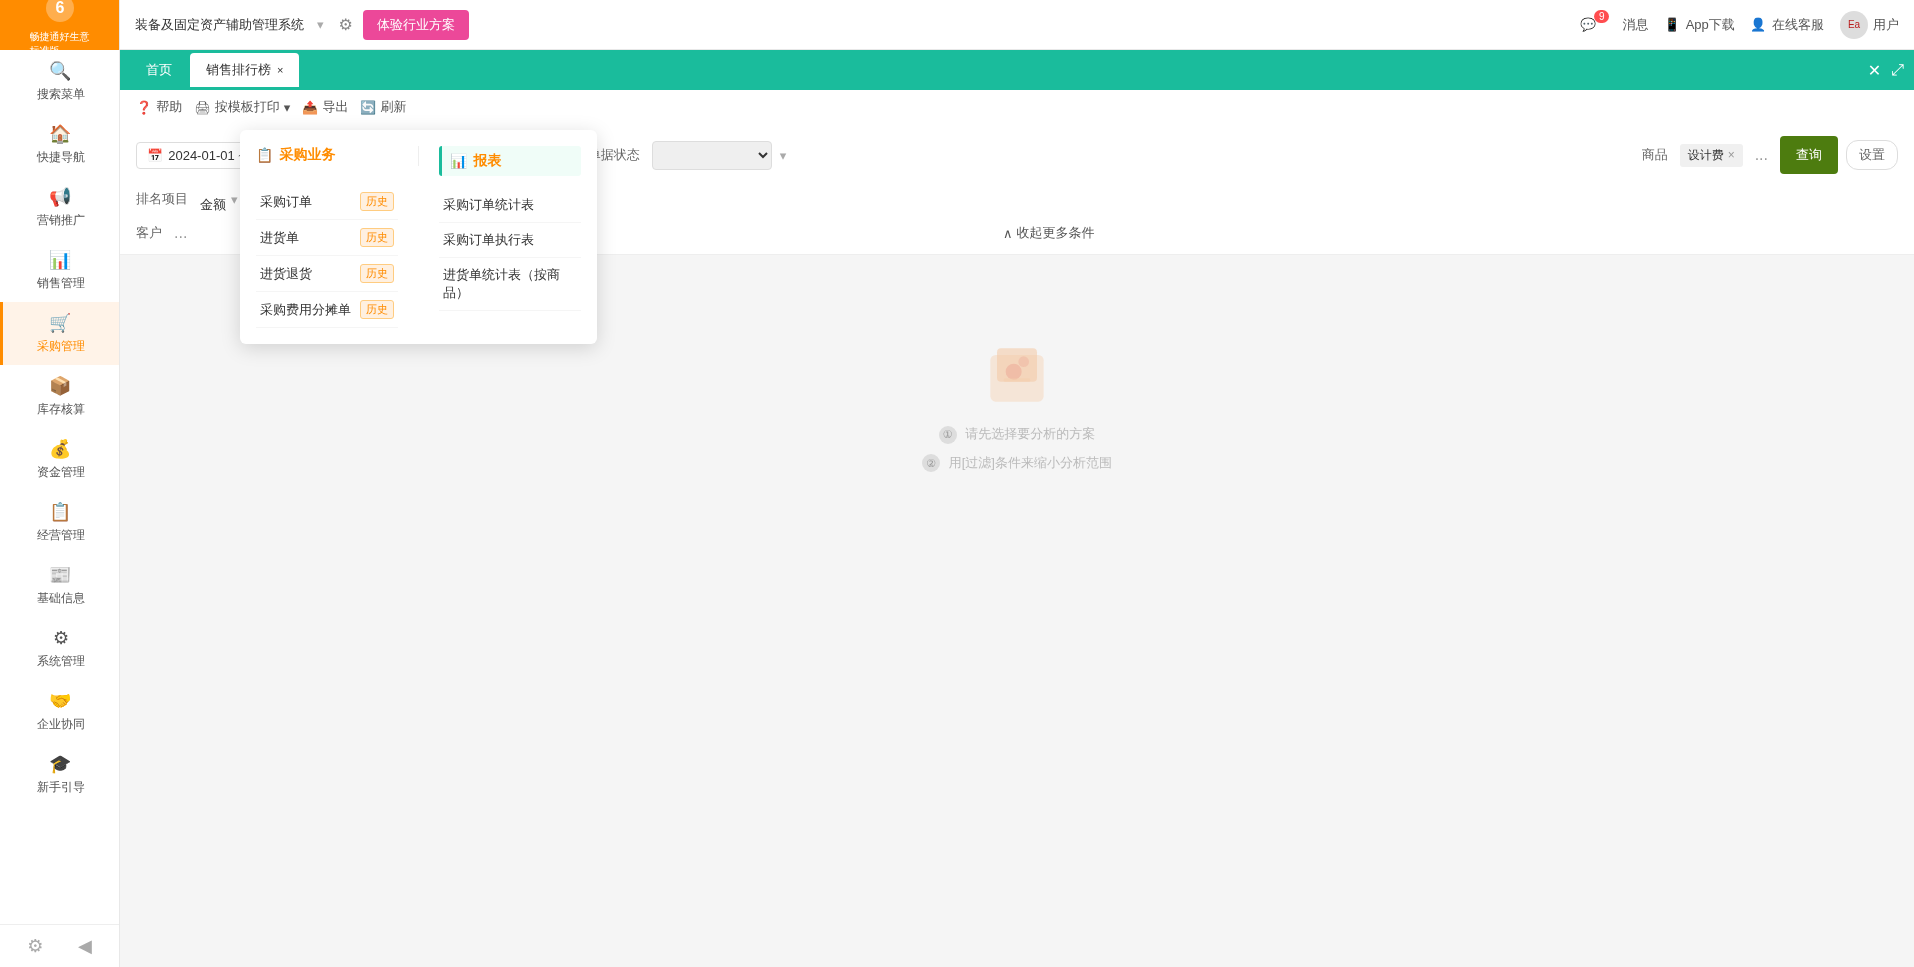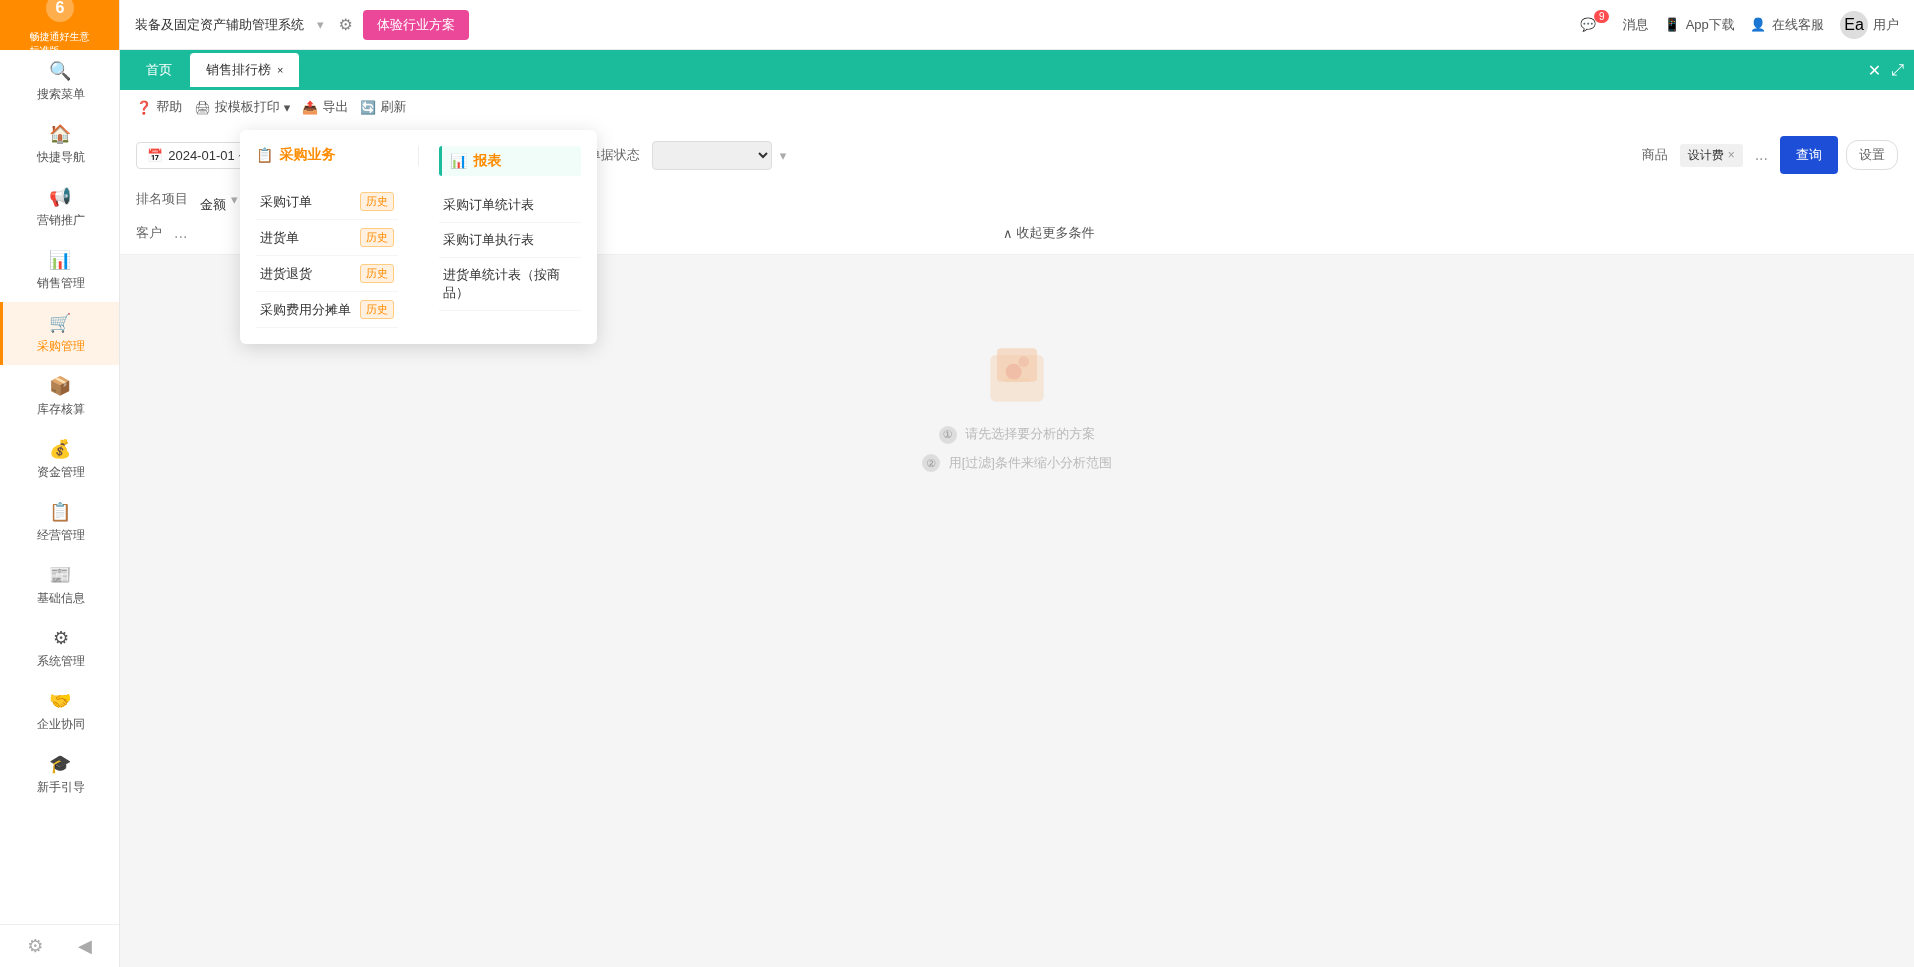--- a/index.html
+++ b/index.html
@@ -113,22 +113,22 @@
       left: -8px;
     }
     .user-avatar {
       width: 28px;
       height: 28px;
       background: #ddd;
       border-radius: 50%;
       display: inline-flex;
       align-items: center;
       justify-content: center;
-      font-size: 16px;
-      color: #000000;
+      font-size: 10px;
+      color: #b91c1c;
     }
 
     
     .tabbar {
       height: 40px;
       background: #1abc9c;
       display: flex;
       align-items: center;
       padding: 0 10px;
       gap: 2px;
@@ -226,21 +226,21 @@
       font-size: 12px;
       color: #333;
     }
     .tag-close { cursor: pointer; color: #999; }
     .more-btn {
       color: #999;
       cursor: pointer;
       font-size: 16px;
     }
     .query-btn {
-      background: #1d4ed8;
+      background: #4d7c0f;
       color: white;
       border: none;
       border-radius: 4px;
       padding: 10px 16px;
       cursor: pointer;
       font-size: 13px;
     }
     .setting-btn {
       background: white;
       border: 1px solid #ddd;

